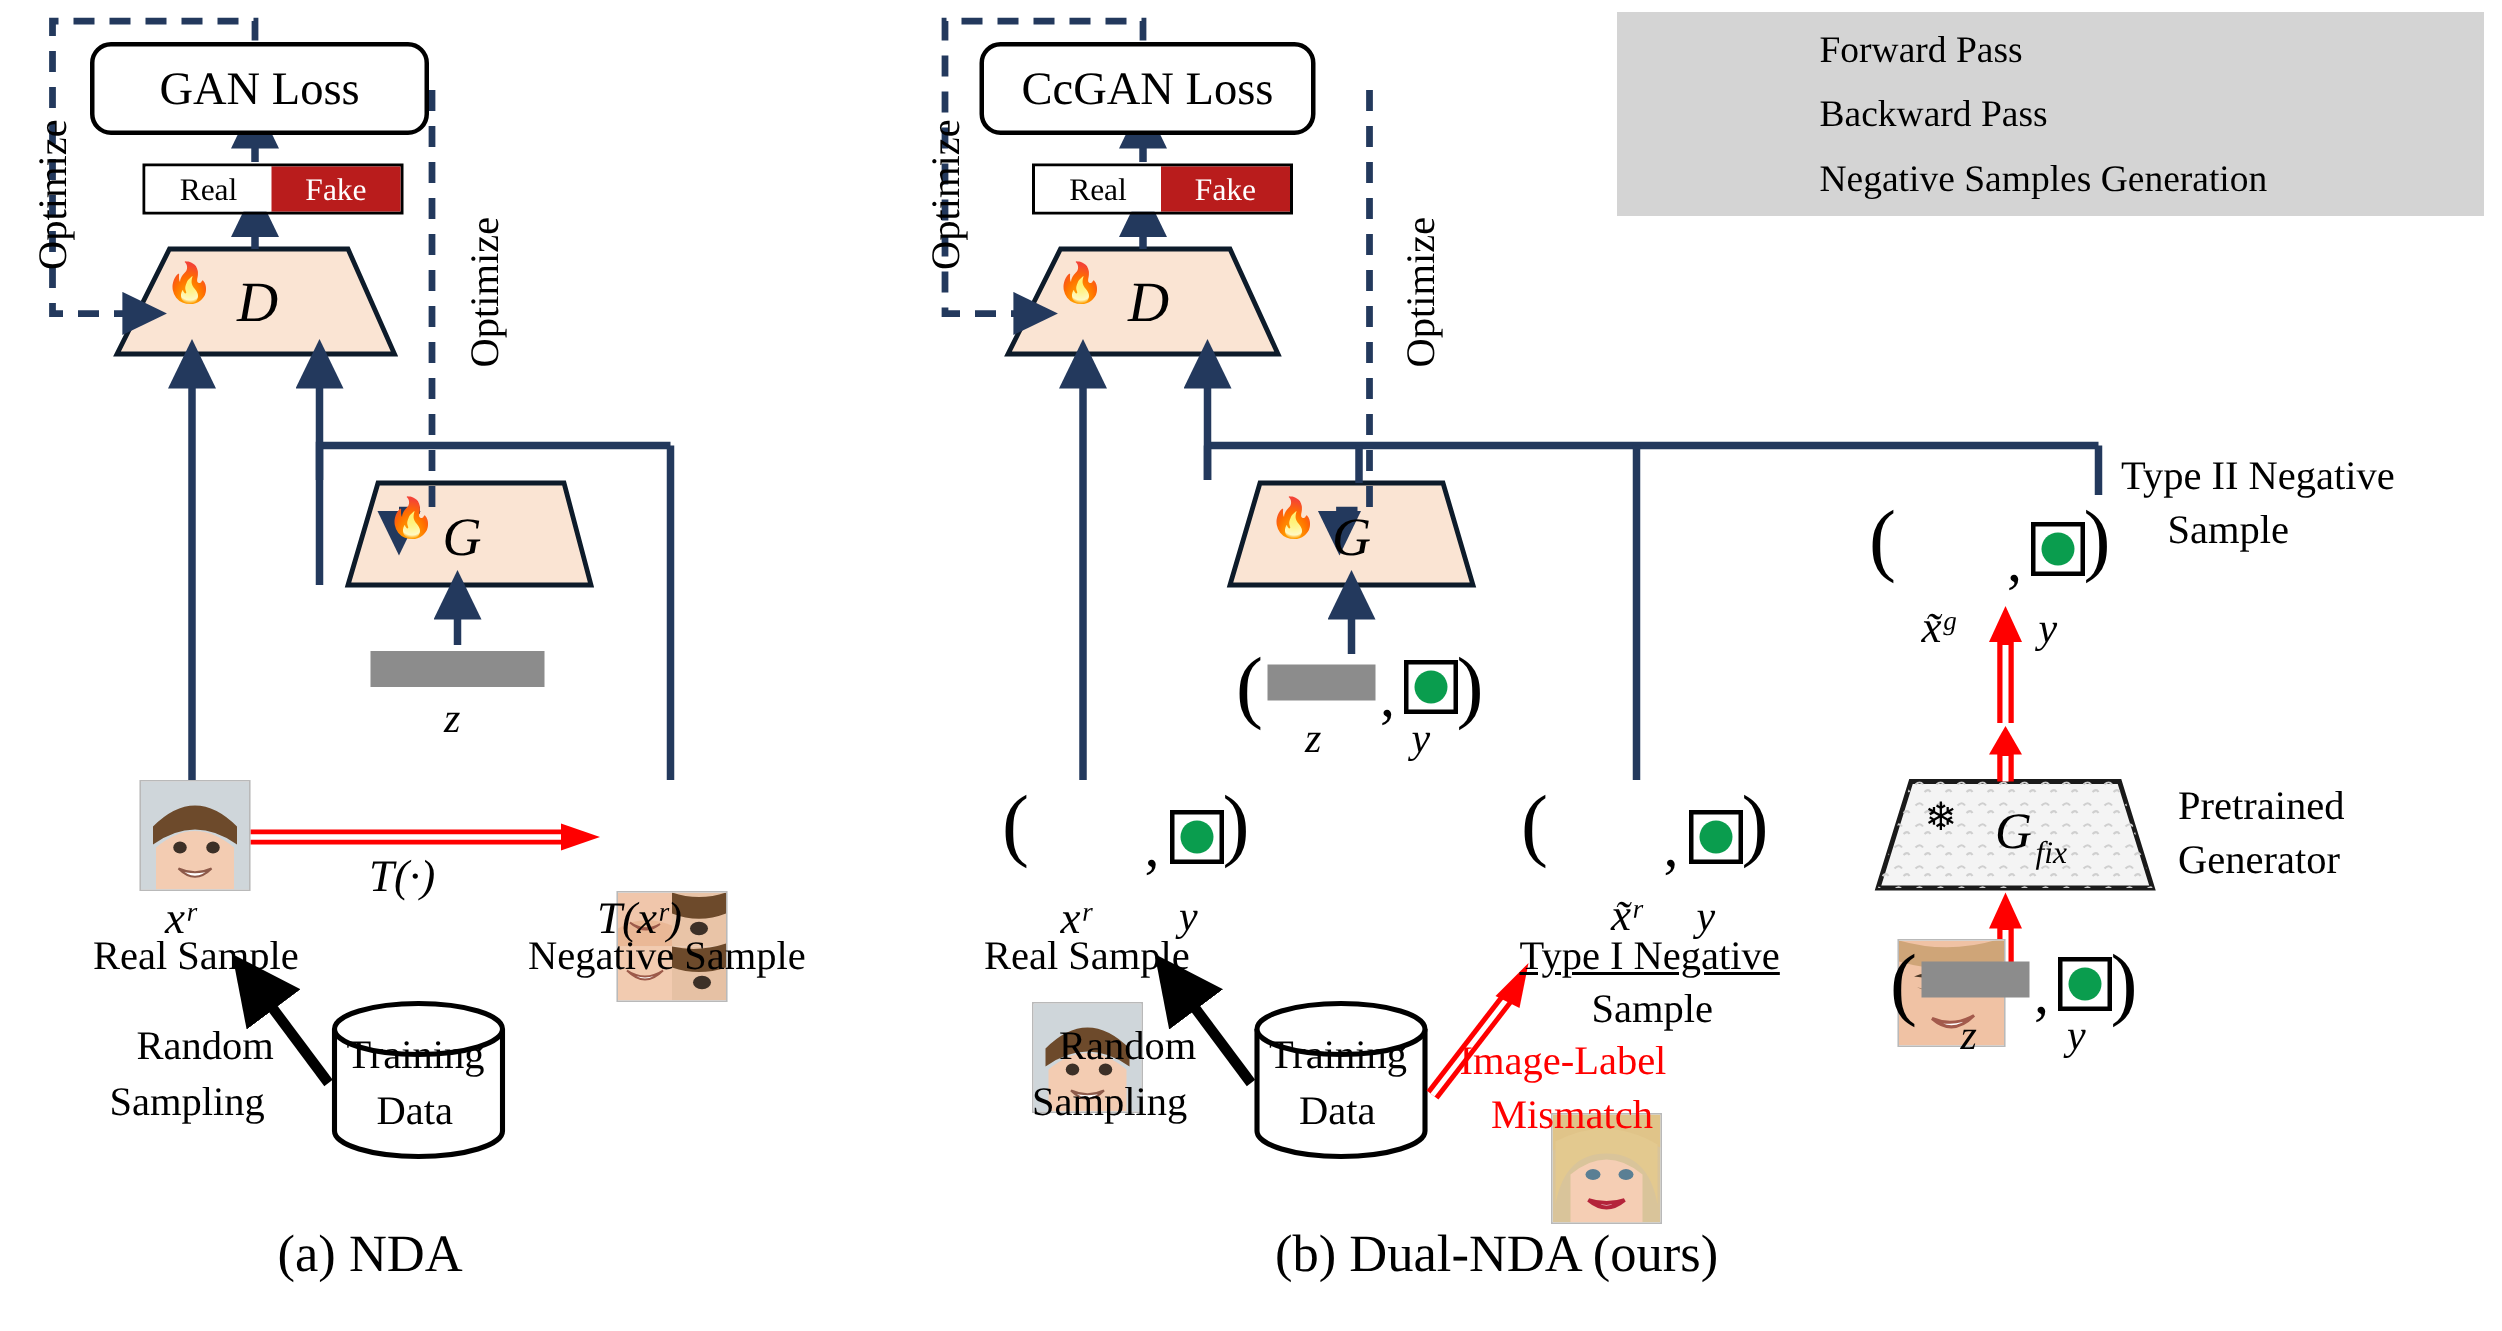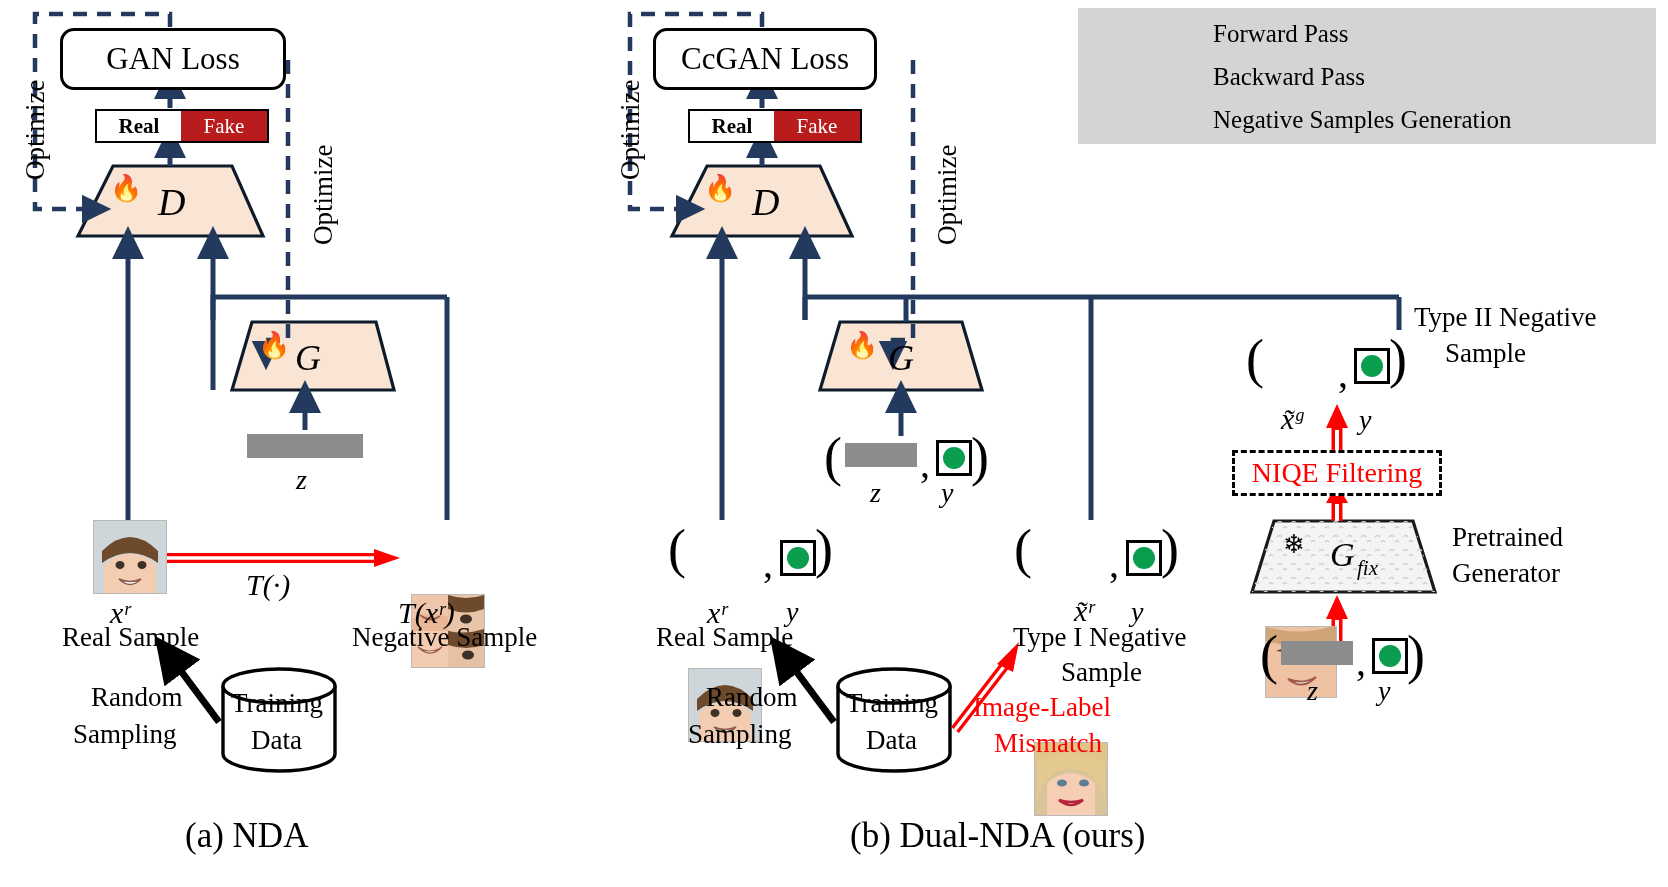--- a/index.html
+++ b/index.html
@@ -8,21 +8,21 @@
   #stage{position:absolute;left:0;top:0;width:1668px;height:887px;}
   svg.layer{position:absolute;left:0;top:0;width:1668px;height:887px;pointer-events:none;}
   .abs{position:absolute;}
   .txt{white-space:nowrap;line-height:1;}
   .ital{font-style:italic;}
   .rot{transform-origin:0 0;transform:rotate(-90deg);}
   
   .lossbox{border:3px solid #000;border-radius:14px;background:#fff;
            display:flex;align-items:center;justify-content:center;font-size:31px;}
   .rfbar{display:flex;border:2px solid #000;height:30px;}
-  .rfbar .real{background:#fff;color:#000;display:flex;align-items:center;justify-content:center;font-size:21px;padding:0 6px;font-weight:bold;}
+  .rfbar .real{background:#fff;color:#000;display:flex;align-items:center;justify-content:center;font-size:21px;padding:0 6px;}
   .rfbar .fake{background:#b91c1c;color:#fff;display:flex;align-items:center;justify-content:center;font-size:21px;padding:0 6px;}
   .zbar{background:#8c8c8c;}
   .greenbox{border:3px solid #000;background:#fff;display:flex;align-items:center;justify-content:center;}
   .greendot{border-radius:50%;background:#0a9d4e;}
   .paren{font-size:54px;line-height:0.8;font-family:"Liberation Serif",serif;}
   .comma{font-size:40px;line-height:0.6;}
   .niqe{border:3px dashed #000;background:#fff;color:#ff0000;
         display:flex;align-items:center;justify-content:center;font-size:28px;}
   .legend{background:#d4d4d4;}
   .legend-label{font-size:25px;}
@@ -294,21 +294,21 @@
       <path d="M24,57 q12,10 24,0 q-12,4 -24,0 Z" fill="#ffffff" stroke="#b4243a" stroke-width="2.6"></path>
     </svg>
   </div>
   <div class="abs txt comma" style="left:1109px;top:552px;">,</div>
   <div class="abs greenbox" style="left:1126px;top:540px;width:30px;height:30px;">
     <div class="greendot" style="width:22px;height:22px;"></div>
   </div>
   <div class="abs txt paren" style="left:1161px;top:528px;">)</div>
   <div class="abs txt ital" style="left:1050px;top:596px;font-size:30px;margin-left:24px;">x̃ʳ</div>
   <div class="abs txt ital" style="left:1131px;top:598px;font-size:28px;">y</div>
-  <div class="abs txt" style="left:1013px;top:624px;font-size:27px;">Type I Negative</div>
+  <div class="abs txt" style="left:1013px;top:624px;font-size:27px;text-decoration:underline;">Type I Negative</div>
   <div class="abs txt" style="left:1061px;top:659px;font-size:27px;">Sample</div>
 
   <div class="abs txt paren" style="left:1246px;top:338px;">(</div>
   <div class="abs faceimg" style="left:1265px;top:330px;width:70px;height:70px;">
     <svg width="70" height="70" viewBox="0 0 70 70">
       <rect width="70" height="70" fill="#f0c2a4"></rect>
       <path d="M0,0 q35,10 70,-2 L70,14 q-35,10 -70,0 Z" fill="#cfa578"></path>
       <path d="M10,24 q10,-5 18,2 q-10,-1 -18,-2 Z" fill="#4a3726"></path>
       <path d="M42,26 q10,-6 18,0 q-9,-1 -18,0 Z" fill="#4a3726"></path>
       <path d="M12,31 q9,5 18,0 q-9,4 -18,0 Z" fill="#8a6a52"></path>
@@ -319,23 +319,20 @@
   <div class="abs txt comma" style="left:1338px;top:362px;">,</div>
   <div class="abs greenbox" style="left:1354px;top:348px;width:30px;height:30px;">
     <div class="greendot" style="width:22px;height:22px;"></div>
   </div>
   <div class="abs txt paren" style="left:1389px;top:338px;">)</div>
   <div class="abs txt ital" style="left:1281px;top:404px;font-size:30px;">x̃ᵍ</div>
   <div class="abs txt ital" style="left:1359px;top:406px;font-size:28px;">y</div>
   <div class="abs txt" style="left:1414px;top:304px;font-size:27px;">Type II Negative</div>
   <div class="abs txt" style="left:1445px;top:340px;font-size:27px;">Sample</div>
 
-  <div class="abs niqe" style="left:1232px;top:450px;width:204px;height:40px;">
-    <span>NIQE Filtering</span>
-  </div>
 
   <div class="abs snow" style="left:1283px;top:532px;">❄</div>
   <div class="abs txt ital" style="left:1330px;top:538px;font-size:34px;">G</div>
   <div class="abs txt ital" style="left:1357px;top:558px;font-size:21px;">fix</div>
   <div class="abs txt" style="left:1452px;top:524px;font-size:27px;">Pretrained</div>
   <div class="abs txt" style="left:1452px;top:560px;font-size:27px;text-align:center;">Generator</div>
 
   <div class="abs txt paren" style="left:1260px;top:634px;">(</div>
   <div class="abs zbar" style="left:1281px;top:641px;width:72px;height:24px;"></div>
   <div class="abs txt comma" style="left:1356px;top:650px;">,</div>

